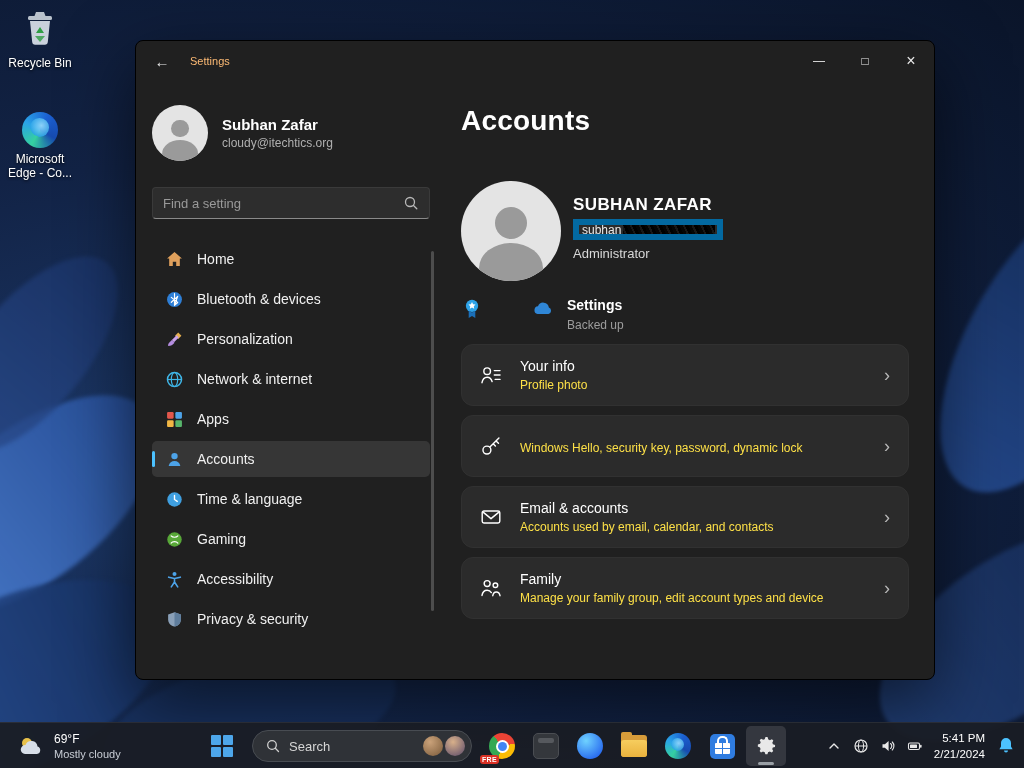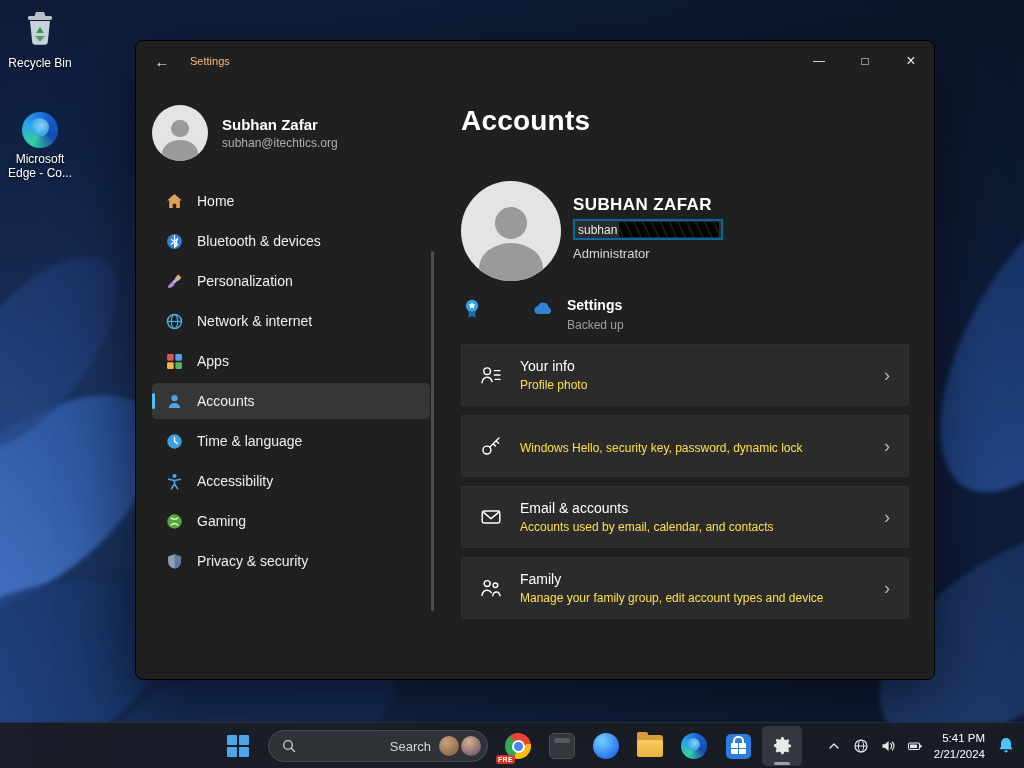--- a/index.html
+++ b/index.html
@@ -70,51 +70,51 @@
   .nav-ic { width:17px; height:17px; flex:none; }
   .side-scrollbar { position:absolute; right:12px; top:170px; width:3px; height:360px; background:#4d4d4d; border-radius:2px; }
 
   
   #content { flex:1; padding:0 25px 0 15px; min-width:0; }
   .page-heading { margin-top:24px; font-size:28px; font-weight:600; letter-spacing:.2px; }
   .prof-row { margin-top:44px; display:flex; }
   .big-avatar { width:100px; height:100px; }
   .prof-detail { margin-left:12px; padding-top:14px; }
   .big-name { font-size:17px; font-weight:600; letter-spacing:.4px; }
-  .redact { margin-top:4px; width:150px; height:21px; border:2px solid #0369a1; display:flex; align-items:center;
+  .redact { margin-top:4px; width:150px; height:21px; border:6px solid #0369a1; display:flex; align-items:center;
     background:#2b2b2b; overflow:hidden; }
   .redact .vis { font-size:12px; color:#e8e8e8; padding-left:3px; flex:none; }
   .redact .scribble { flex:1; height:15px; margin:0 2px; border-radius:2px;
     background:repeating-linear-gradient(65deg, #050505 0 3px, #181818 3px 5px, #000 5px 8px); }
   .role { margin-top:6px; font-size:13px; color:#d8d8d8; }
 
   .quick-row { margin-top:16px; display:flex; }
   .quick { display:flex; gap:12px; align-items:flex-start; }
   .quick.q2 { margin-left:48px; }
   .quick .t { font-size:14px; font-weight:700; }
   .quick .s { font-size:12px; color:#9d9d9d; margin-top:5px; }
 
   .section-title { margin-top:58px; font-size:14px; font-weight:700; }
   .cards { margin-top:12px; display:flex; flex-direction:column; gap:9px; }
-  .card { height:62px; background:#2b2b2b; border:1px solid #313131; border-radius:2px; display:flex;
+  .card { height:62px; background:#2b2b2b; border:1px solid #313131; border-radius:12px; display:flex;
     align-items:center; padding:10px 18px; flex:none; }
   .card .ic { width:22px; height:22px; flex:none; margin-right:18px; }
   .card .txt { flex:1; min-width:0; }
   .card .t { font-size:14px; color:#fff; }
   .card .s { font-size:12px; color:#fde047; margin-top:4px; white-space:nowrap; overflow:hidden; }
   .card .chev { color:#b8b8b8; font-size:18px; flex:none; }
 
   
   #taskbar { position:absolute; left:0; right:0; bottom:0; height:46px; background:rgba(26,29,36,.94);
     border-top:1px solid rgba(255,255,255,.07); }
   .weather { position:absolute; left:8px; top:0; height:46px; display:flex; align-items:center; gap:8px;
     padding:0 8px; border-radius:6px; }
   .weather .wt { color:#fff; font-size:12px; }
   .weather .wc { color:#c9ced6; font-size:11px; margin-top:2px; }
-  .tb-center { position:absolute; left:218px; top:3px; display:flex; align-items:center; gap:4px;text-align:right; }
+  .tb-center { position:absolute; left:202px; top:3px; display:flex; align-items:center; gap:4px; }
   .tb-btn { width:40px; height:40px; border-radius:5px; display:flex; align-items:center; justify-content:center;
     position:relative; }
   .tb-btn.active { background:rgba(255,255,255,.12); }
   .tb-btn.active::after { content:""; position:absolute; bottom:1px; left:50%; transform:translateX(-50%);
     width:16px; height:3px; border-radius:2px; background:#9aa0a6; }
   .winlogo { width:22px; height:22px; display:grid; grid-template-columns:10px 10px; grid-template-rows:10px 10px; gap:2px; }
   .winlogo div { background:#4da6ea; border-radius:1px; }
   .tb-search { height:32px; width:220px; margin:0 6px; border-radius:16px; background:#2f3237; border:1px solid #484c52;
     display:flex; align-items:center; padding:0 6px 0 12px; gap:8px; }
   .tb-search .lbl { color:#d6d6d6; font-size:13px; flex:1; }
@@ -200,24 +200,31 @@
     <div id="winbody">
 
       <div id="sidebar">
         <div class="profile">
           <div class="avatar" style="width:56px;height:56px;">
             <div class="head"></div>
               <div class="body"></div>
           </div>
           <div>
             <div class="prof-name">Subhan Zafar</div>
-            <div class="prof-email">subhan@itechtics.org</div>
-          </div>
-        </div>
-
+            <div class="prof-email">cloudy@itechtics.org</div>
+          </div>
+        </div>
+
+        <div class="searchbox">
+          <input type="text" placeholder="Find a setting" style="">
+          <svg class="tray-ic" viewBox="0 0 16 16">
+            <circle cx="7" cy="7" r="4.5" fill="none" stroke="#b8b8b8" stroke-width="1.3"></circle>
+            <path d="m10.5 10.5 3.3 3.3" stroke="#b8b8b8" stroke-width="1.3" stroke-linecap="round"></path>
+          </svg>
+        </div>
 
         <div id="nav">
           <div class="nav-item">
             <svg class="nav-ic" viewBox="0 0 16 16">
               <path d="M8 1 15 7h-2v7H9.6v-4H6.4v4H3V7H1Z" fill="#dfa05c"></path>
             </svg>
             <span>Home</span>
           </div>
           <div class="nav-item">
             <svg class="nav-ic" viewBox="0 0 16 16">
@@ -260,31 +267,31 @@
           </div>
           <div class="nav-item">
             <svg class="nav-ic" viewBox="0 0 16 16">
               <circle cx="8" cy="8" r="6.8" fill="#3f9fe0"></circle>
               <path d="M8 4.2V8l2.6 1.8" stroke="#fff" stroke-width="1.3" fill="none" stroke-linecap="round"></path>
             </svg>
             <span>Time &amp; language</span>
           </div>
           <div class="nav-item">
             <svg class="nav-ic" viewBox="0 0 16 16">
+              <circle cx="8" cy="8" r="6.8" fill="#58a838"></circle>
+              <path d="M4.8 11.4c1.3-1.9 5.1-1.9 6.4 0M4.8 4.6c1.4 1.7 5 1.7 6.4 0" stroke="#fff" stroke-width="1.1" fill="none" stroke-linecap="round"></path>
+            </svg>
+            <span>Gaming</span>
+          </div>
+          <div class="nav-item">
+            <svg class="nav-ic" viewBox="0 0 16 16">
               <circle cx="8" cy="2.8" r="1.9" fill="#4da3e8"></circle>
               <path d="M2.5 5.8 8 7l5.5-1.2M8 7v3.4m0 0L5 15m3-4.6L11 15" stroke="#4da3e8" stroke-width="1.5" fill="none" stroke-linecap="round" stroke-linejoin="round"></path>
             </svg>
             <span>Accessibility</span>
-          </div>
-          <div class="nav-item">
-            <svg class="nav-ic" viewBox="0 0 16 16">
-              <circle cx="8" cy="8" r="6.8" fill="#58a838"></circle>
-              <path d="M4.8 11.4c1.3-1.9 5.1-1.9 6.4 0M4.8 4.6c1.4 1.7 5 1.7 6.4 0" stroke="#fff" stroke-width="1.1" fill="none" stroke-linecap="round"></path>
-            </svg>
-            <span>Gaming</span>
           </div>
           <div class="nav-item">
             <svg class="nav-ic" viewBox="0 0 16 16">
               <path d="M8 1.2 14 3.4V8c0 3.6-2.5 5.9-6 6.6C4.5 13.9 2 11.6 2 8V3.4Z" fill="#8aa0b8"></path>
               <path d="M8 1.2 14 3.4V8c0 3.6-2.5 5.9-6 6.6Z" fill="#5f7d9c"></path>
             </svg>
             <span>Privacy &amp; security</span>
           </div>
         </div>
 
@@ -378,20 +385,30 @@
             </div>
             <span class="chev">›</span>
           </div>
         </div>
       </div>
     </div>
   </div>
 
   <div id="taskbar">
 
+    <div class="weather">
+      <svg width="30" height="24" viewBox="0 0 30 24">
+        <circle cx="11" cy="9" r="5" fill="#e8c14a"></circle>
+        <path d="M9 20a4.5 4.5 0 0 1 .5-9A6.2 6.2 0 0 1 21.5 12.6 3.8 3.8 0 0 1 21 20Z" fill="#d7dee8"></path>
+      </svg>
+      <div>
+        <div class="wt">69°F</div>
+        <div class="wc">Mostly cloudy</div>
+      </div>
+    </div>
 
     <div class="tb-center">
       <div class="tb-btn">
         <div class="winlogo">
           <div></div>
             <div></div>
             <div></div>
             <div></div>
         </div>
       </div>

